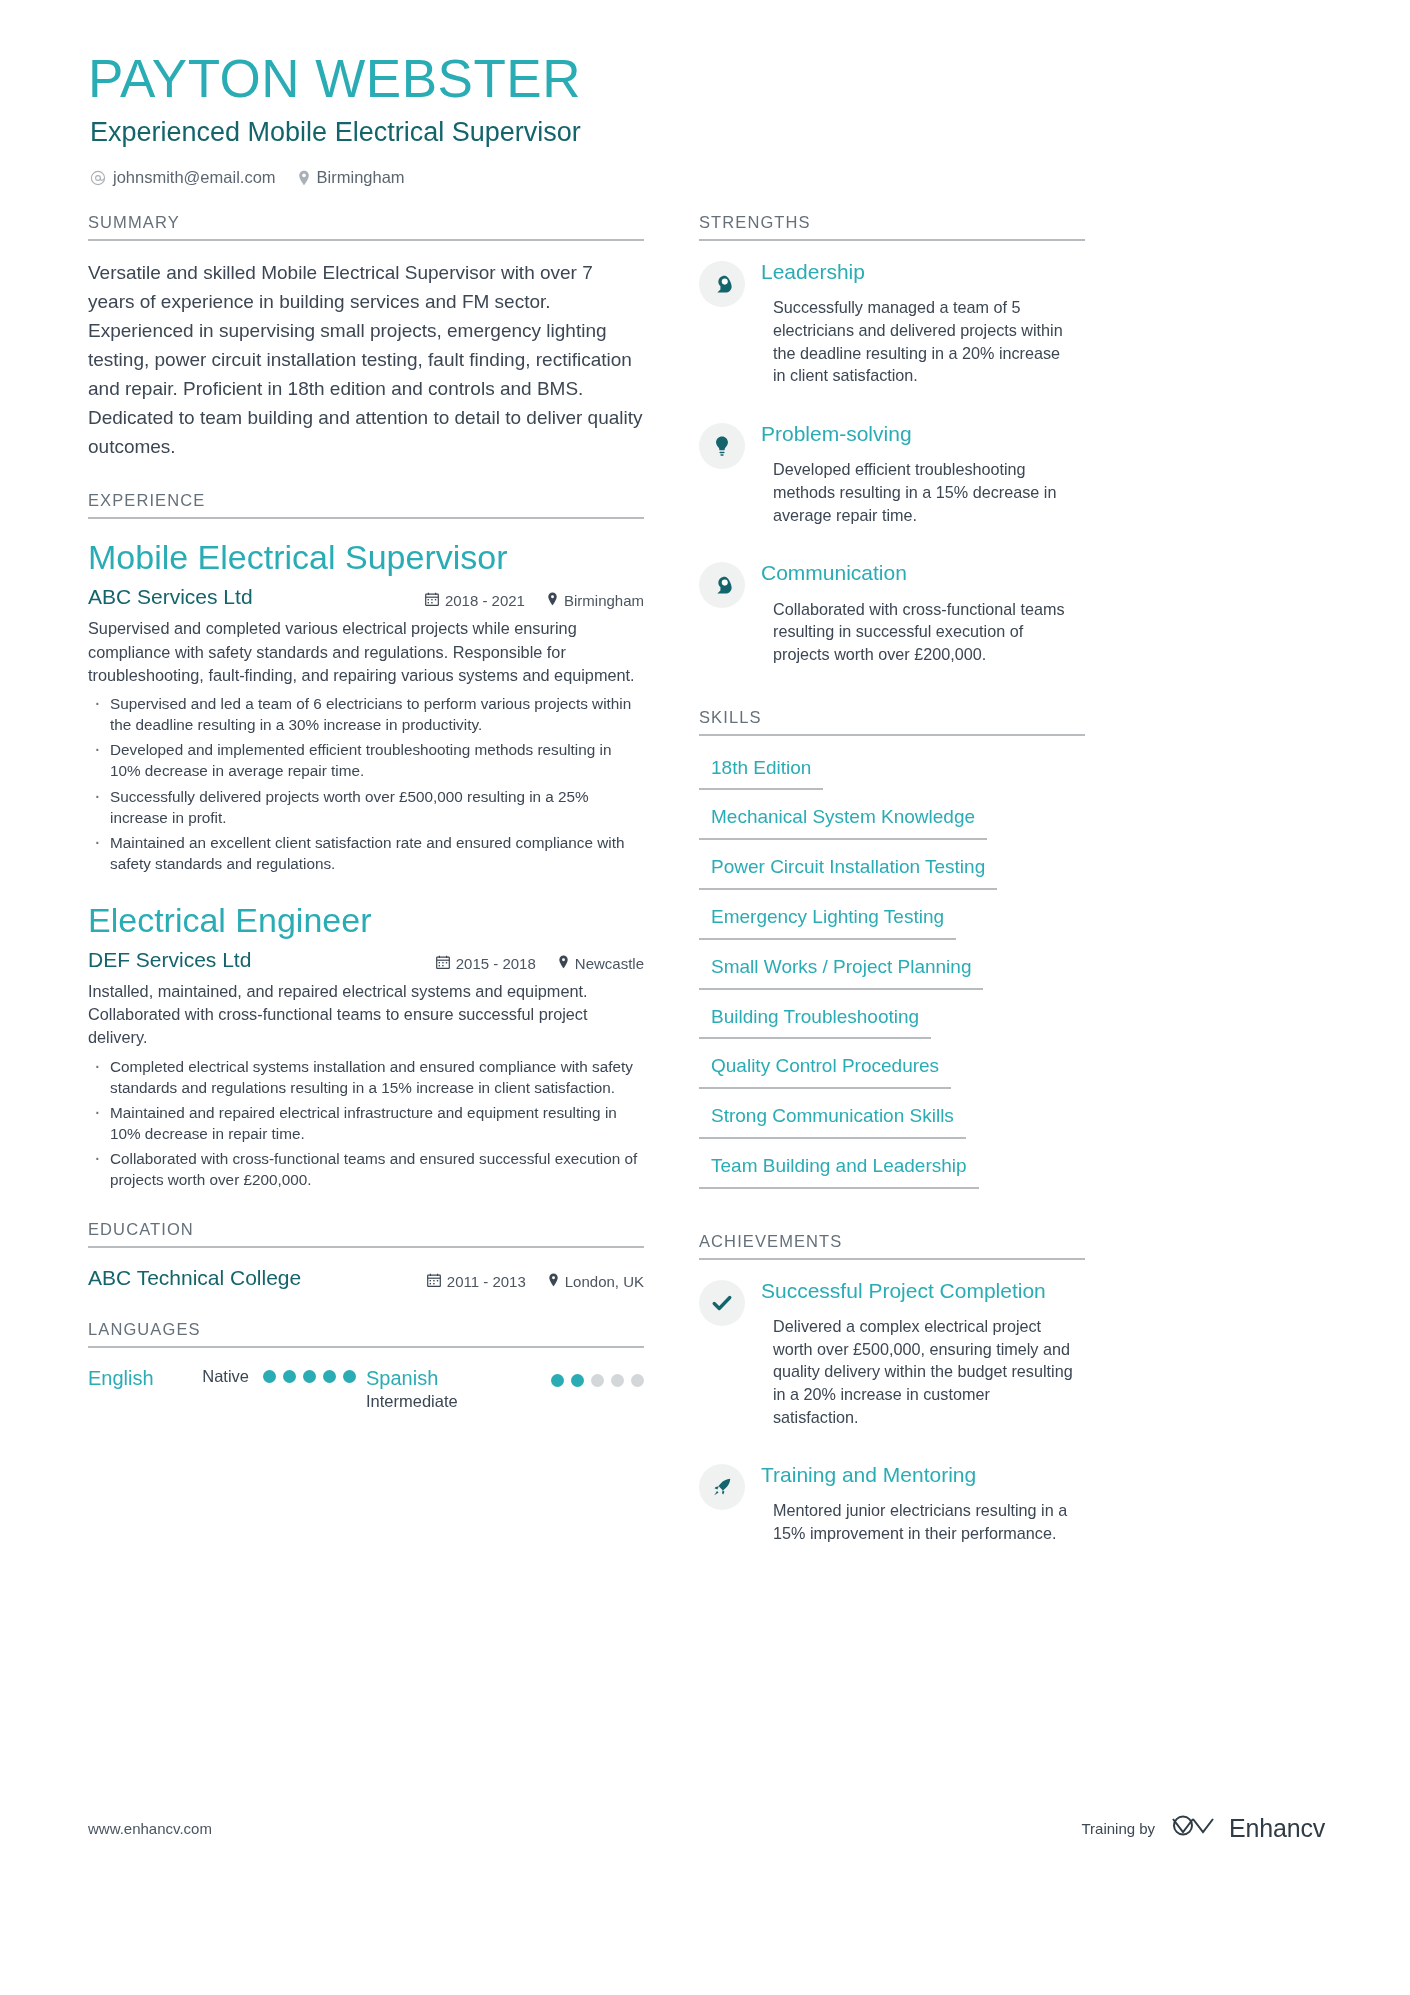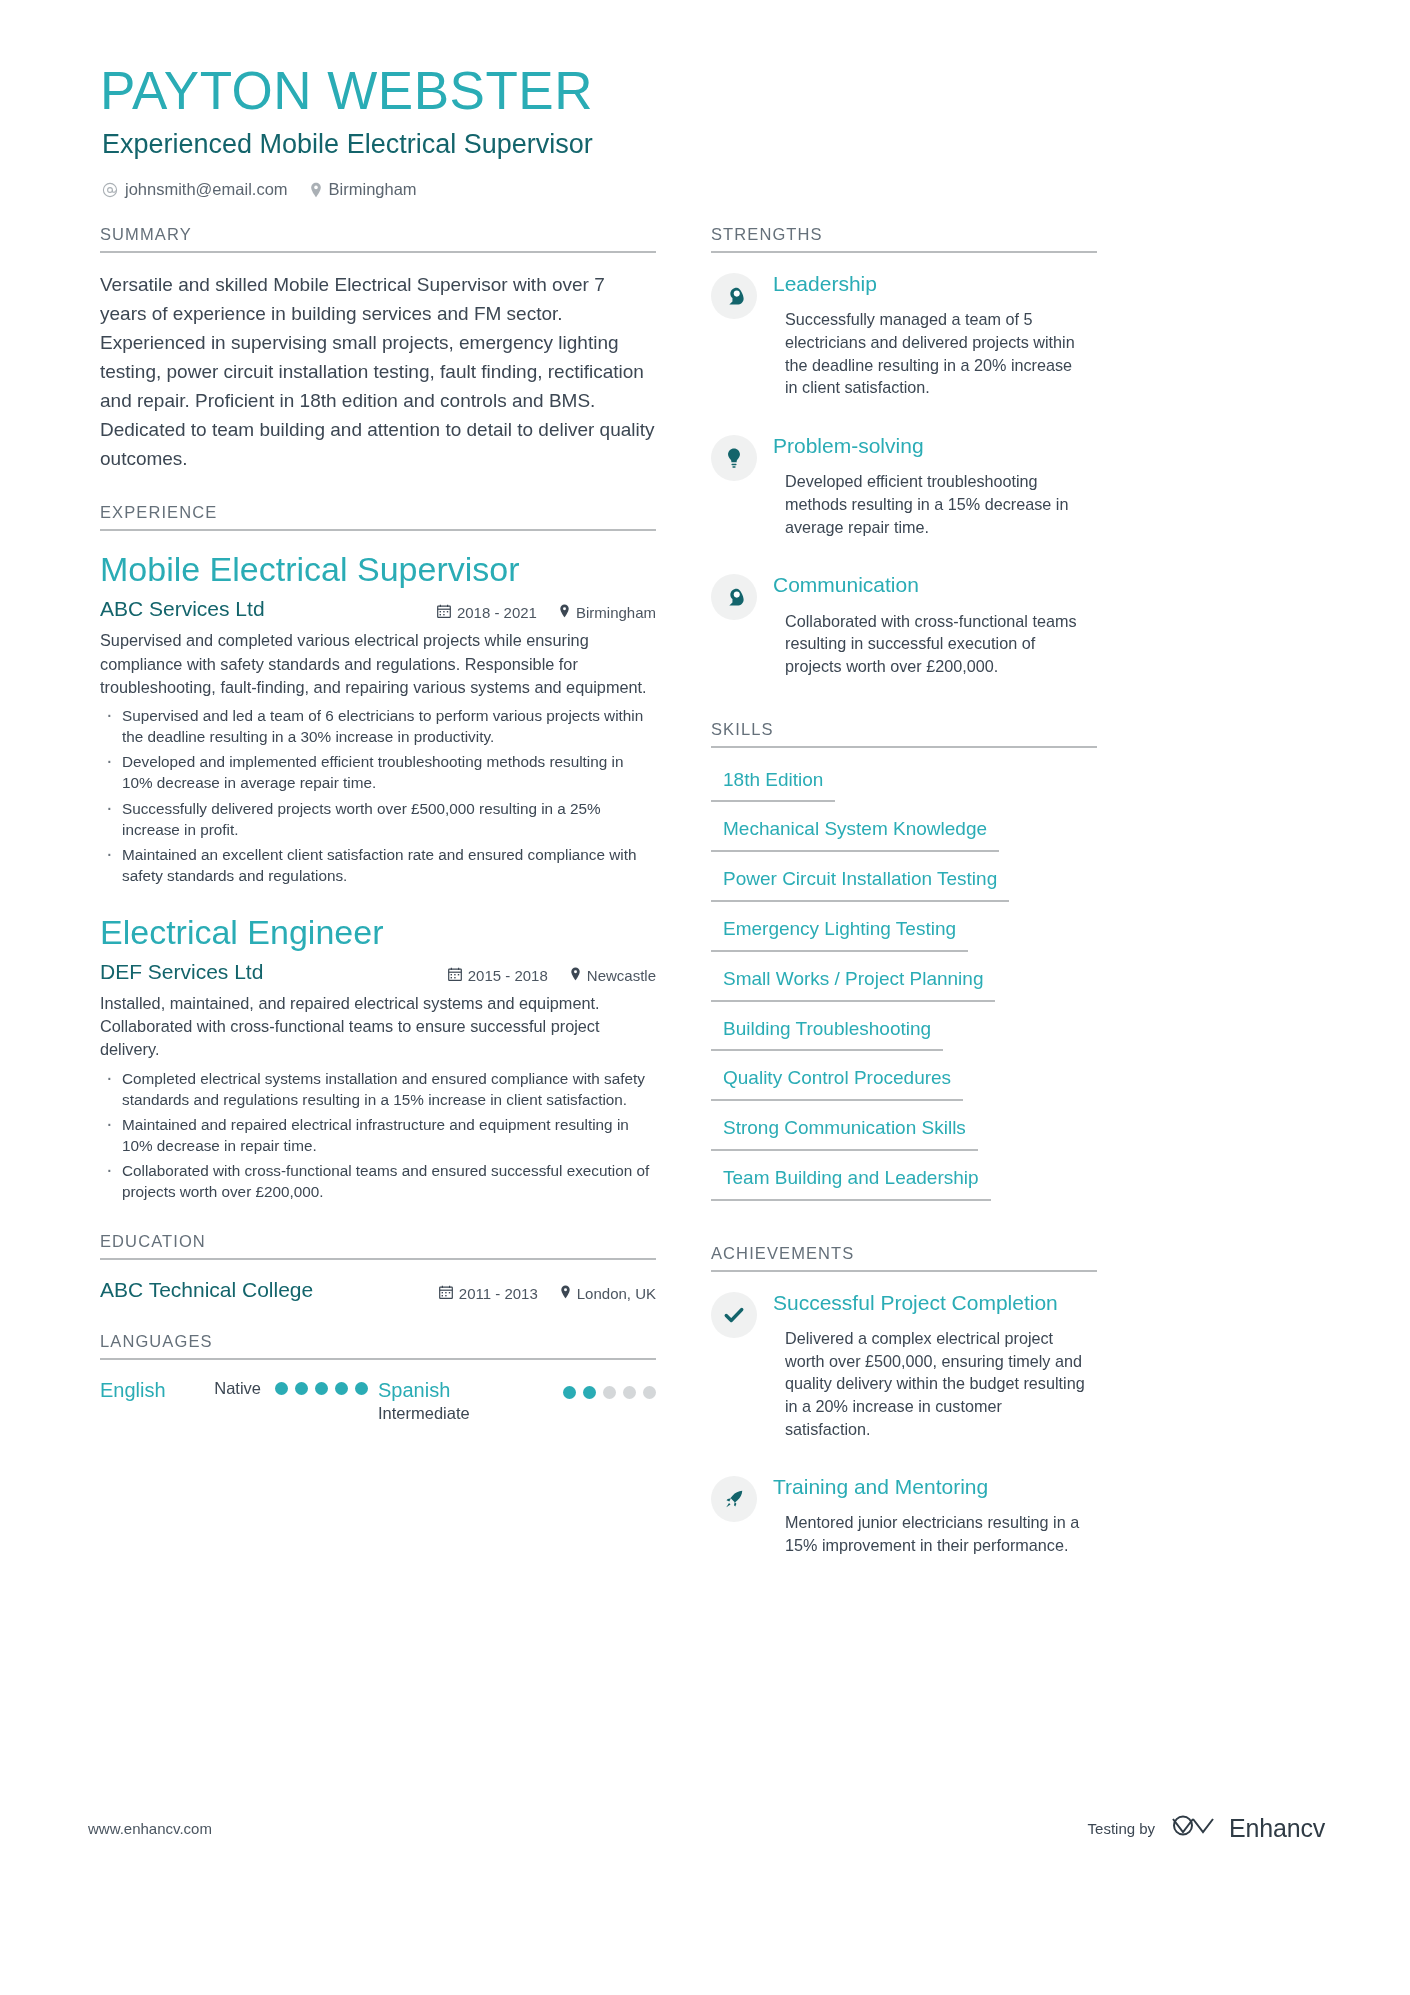--- a/index.html
+++ b/index.html
@@ -13,21 +13,21 @@
     height: 1995px;
     position: relative;
     color: #3a4654;
     -webkit-font-smoothing: antialiased;
   }
   .page {
     width: 1410px;
     height: 1901px;
     position: relative;
     box-sizing: border-box;
-    padding: 12px;
+    padding: 0;
     background: #fff;
   }
 
   
   .header {
     padding: 48px 85px 0 88px;
   }
   .name {
     font-size: 53px;
     font-weight: 400;
@@ -581,21 +581,21 @@
           </div>
         </div>
       </div>
 
     </div>
   </div>
 
   <div class="footer">
     <span class="footer-url">www.enhancv.com</span>
     <span class="footer-right">
-      <span class="footer-powered">Testing by</span>
+      <span class="footer-powered">Training by</span>
       <span>
         <svg width="46" height="26" viewBox="0 0 46 26">
             <path d="M4 6 L14 19 L24 6" fill="none" stroke="#2f3b45" stroke-width="2"></path>
             <path d="M24 6 L34 19 L44 6" fill="none" stroke="#2f3b45" stroke-width="2"></path>
             <circle cx="14" cy="12.5" r="9" fill="none" stroke="#2f3b45" stroke-width="2"></circle>
           </svg>
       </span>
       <span class="footer-brand">Enhancv</span>
     </span>
   </div>

